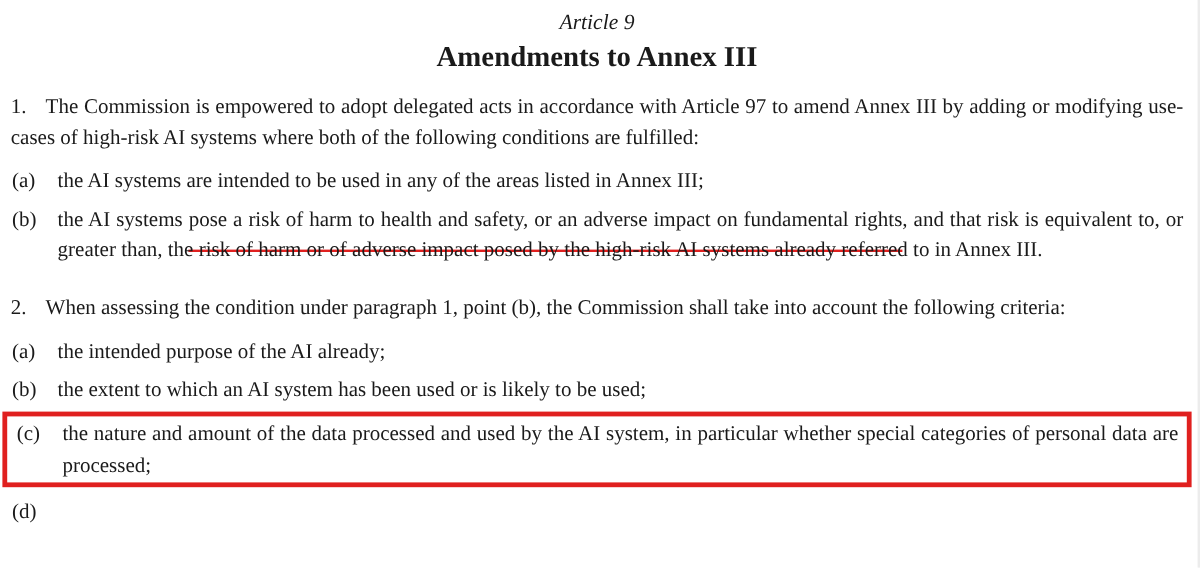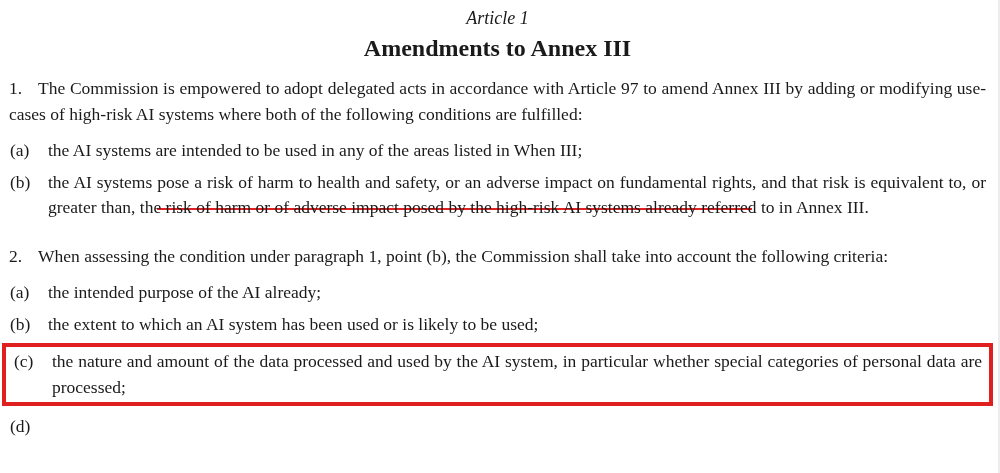--- a/index.html
+++ b/index.html
@@ -74,28 +74,28 @@
   }
   .highlight-box + .item {
     margin-top: 8px;
   }
 </style>
 </head>
 <body>
 
 <div class="doc">
 
-  <div class="article-title">Article 1</div>
+  <div class="article-title">Article 9</div>
 
   <div class="article-subtitle">Amendments to Annex III</div>
 
   <p class="para"><span class="num">1.</span><span>The Commission is empowered to adopt delegated acts in accordance with Article 97 to amend Annex III by adding or modifying use-cases of high-risk AI systems where both of the following conditions are fulfilled:</span></p>
 
   <div class="item">
-    <span class="marker">(a)</span><span>the AI systems are intended to be used in any of the areas listed in When III;</span>
+    <span class="marker">(a)</span><span>the AI systems are intended to be used in any of the areas listed in Annex III;</span>
   </div>
 
   <div class="item">
     <span class="marker">(b)</span><span>the AI systems </span><span class="red-underline">pose a risk of harm to health and safety, or an adverse impact on fundamental rights</span><span>, and that risk is equivalent to, or greater than, the risk of harm or of adverse impact posed by the high-risk AI systems already referred to in Annex III.</span>
   </div>
 
   <p class="para"><span class="num">2.</span><span>When assessing the condition under paragraph 1, point (b), the Commission shall take into account the following criteria:</span></p>
 
   <div class="item">
     <span class="marker">(a)</span><span>the intended purpose of the AI already;</span>

